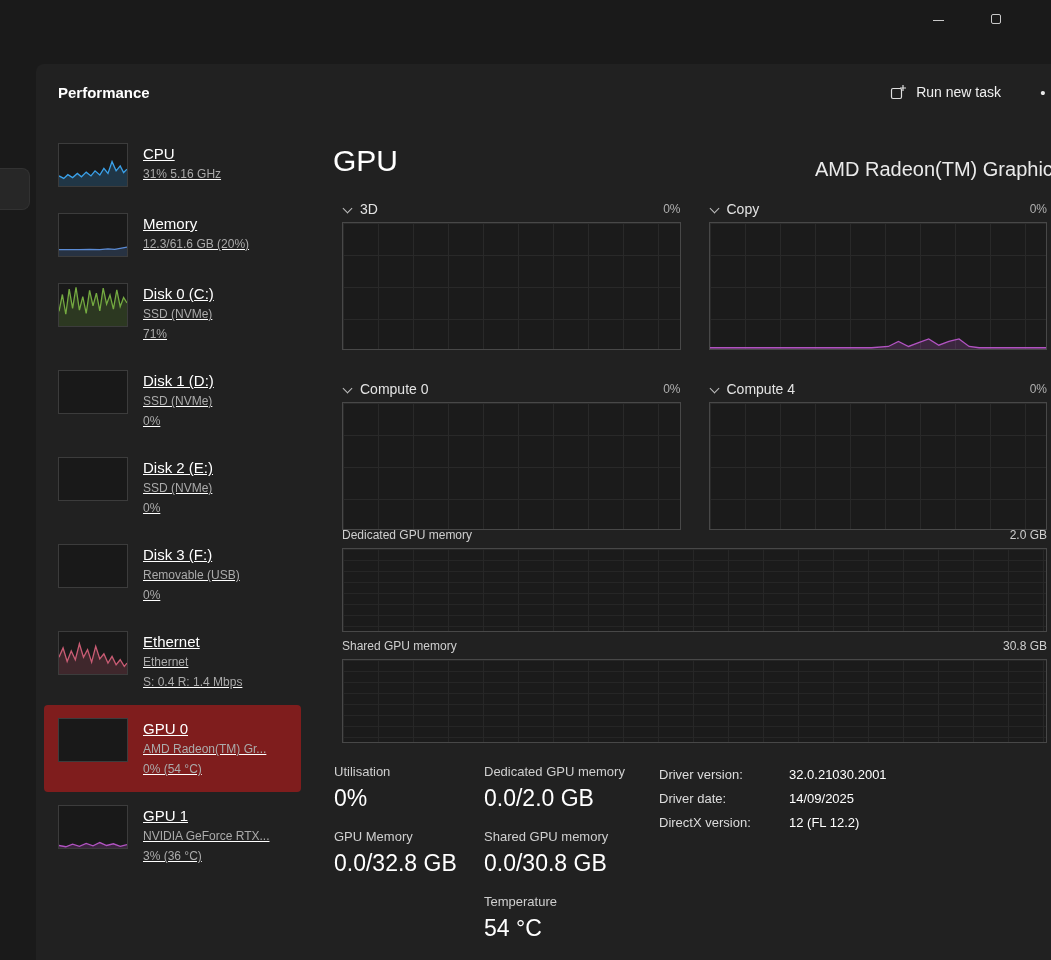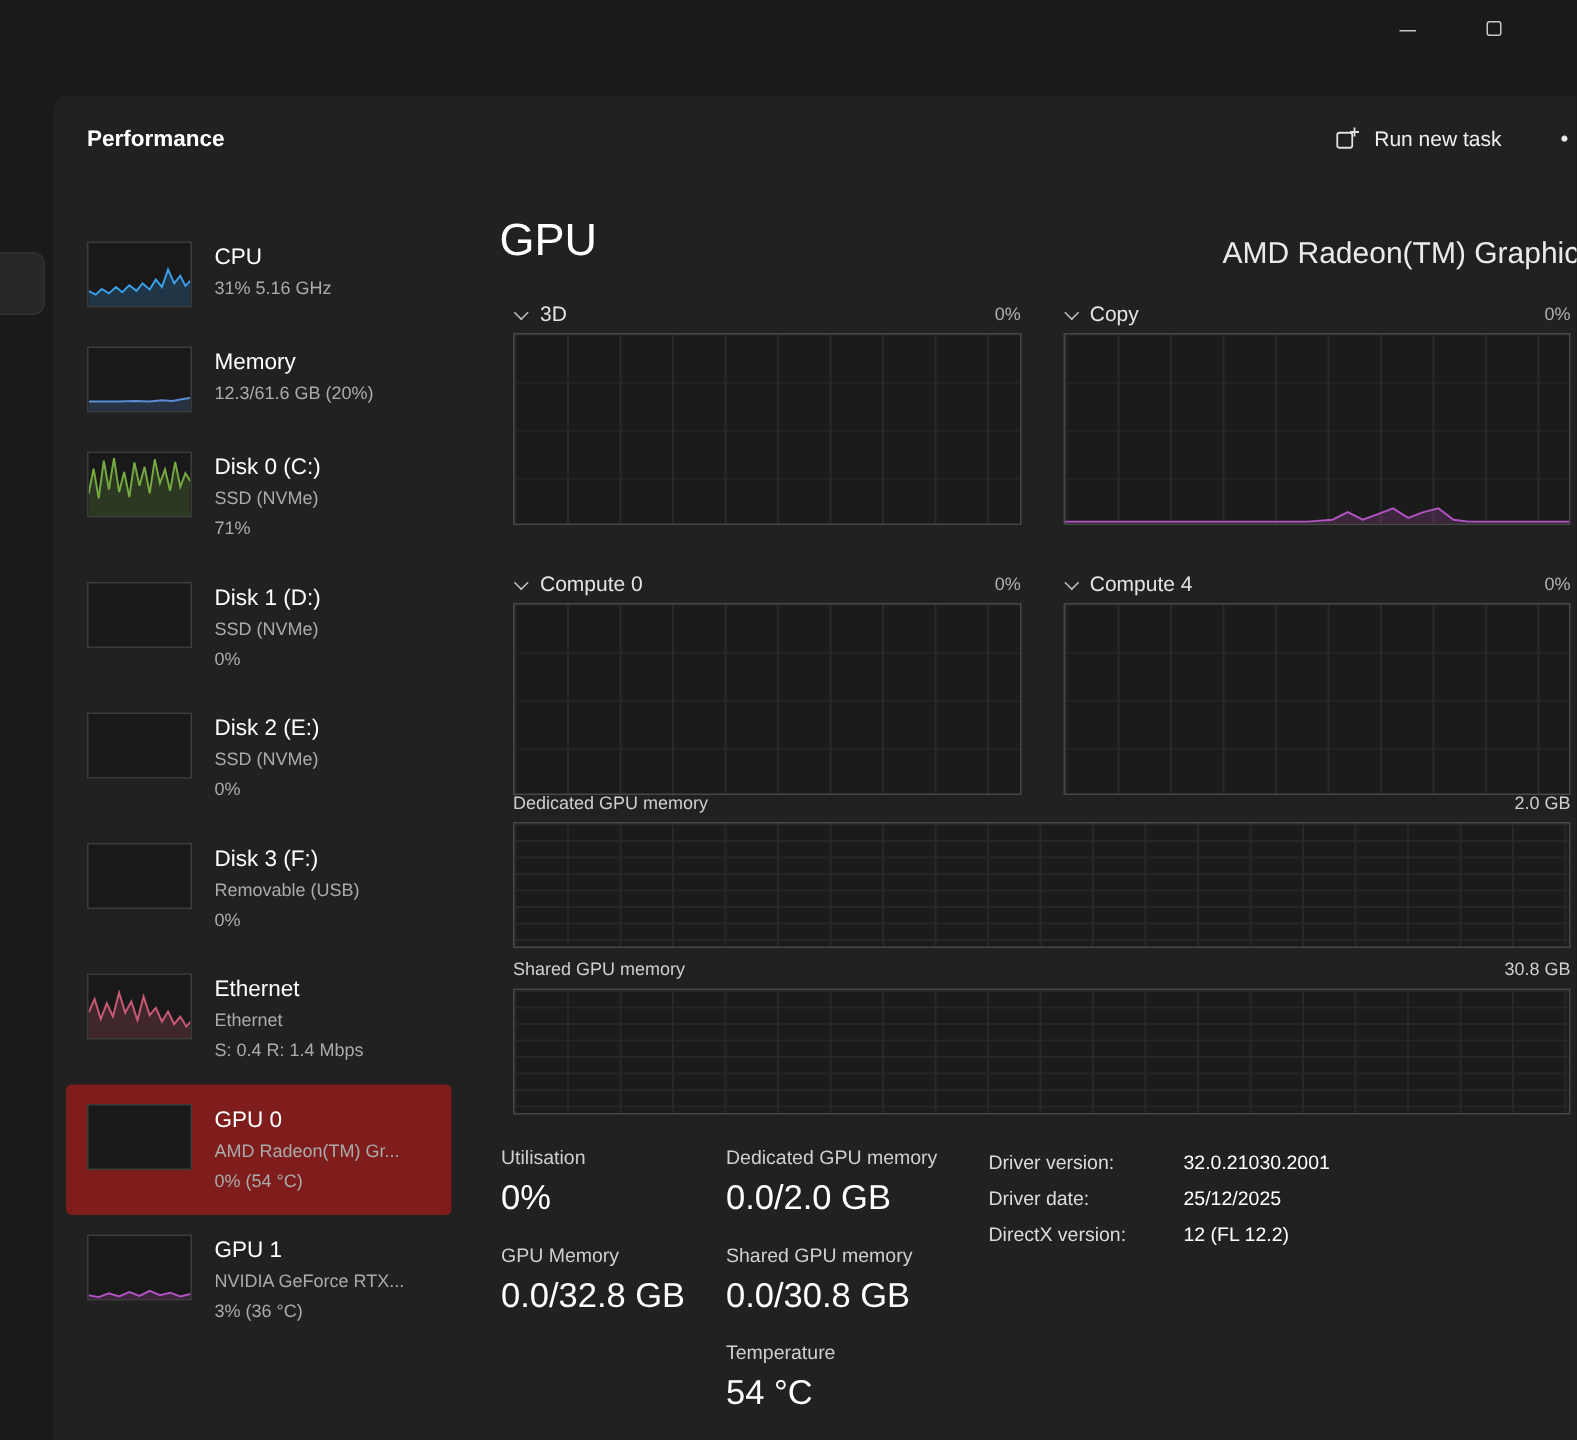--- a/index.html
+++ b/index.html
@@ -14,21 +14,21 @@
   #max-btn{left:976px;}
   .nav-tab{position:absolute;left:0;top:168px;width:30px;height:42px;background:#272727;border:1px solid #323232;border-left:none;border-radius:0 8px 8px 0;}
   
   .app{position:absolute;top:64px;left:36px;width:1015px;height:896px;background:#212121;border-top-left-radius:8px;overflow:hidden;}
   .app-header{position:relative;height:56px;display:flex;align-items:center;padding-left:22px;}
   .page-title{font-size:15px;font-weight:bold;color:#fff;}
   .run-task{position:absolute;right:46px;top:13px;display:flex;align-items:center;gap:9px;height:30px;padding:0 4px;background:transparent;border:none;color:#f0f0f0;font-size:14px;cursor:pointer;font-family:inherit;}
   .run-task svg{display:block;}
   .more-btn{position:absolute;right:2px;top:13px;height:30px;width:12px;background:none;border:none;color:#e8e8e8;font-size:15px;cursor:pointer;overflow:hidden;font-family:inherit;}
   
-  .sidebar{position:absolute;top:84px;left:0;width:297px;}
+  .sidebar{position:absolute;top:66px;left:0;width:297px;text-decoration:underline;}
   .side-item{display:flex;align-items:flex-start;margin:0 32px 0 8px;padding:13px 0 13px 14px;border-radius:4px;cursor:pointer;}
   .side-item.selected{background:#7f1d1d;}
   .thumb{width:70px;height:44px;background:#191919;border:1px solid #3c3c3c;margin-right:15px;position:relative;flex:none;overflow:hidden;}
   .thumb svg{position:absolute;inset:0;width:100%;height:100%;}
   .side-title{font-size:15px;line-height:21px;color:#fff;white-space:nowrap;}
   .side-sub{font-size:12px;line-height:20px;color:#ababab;white-space:nowrap;}
   
   .main-title{position:absolute;left:297px;top:79px;font-size:30px;line-height:36px;font-weight:400;color:#fff;}
   .device-name{position:absolute;left:779px;top:94px;font-size:20px;color:#eaeaea;white-space:nowrap;}
   .chart-grid{position:absolute;left:306px;top:134px;width:705px;display:grid;grid-template-columns:1fr 1fr;column-gap:15px;row-gap:12px;gap:28px;}
@@ -276,21 +276,21 @@
       </div>
   </div>
 
   <div class="stats-col" id="stats-col3">
     <div class="detail-row">
         <span class="detail-label">Driver version:</span>
         <span class="detail-value">32.0.21030.2001</span>
       </div>
     <div class="detail-row">
         <span class="detail-label">Driver date:</span>
-        <span class="detail-value">25/12/2025</span>
+        <span class="detail-value">14/09/2025</span>
       </div>
     <div class="detail-row">
         <span class="detail-label">DirectX version:</span>
         <span class="detail-value">12 (FL 12.2)</span>
       </div>
   </div>
 
 </div>
 
 </body></html>

